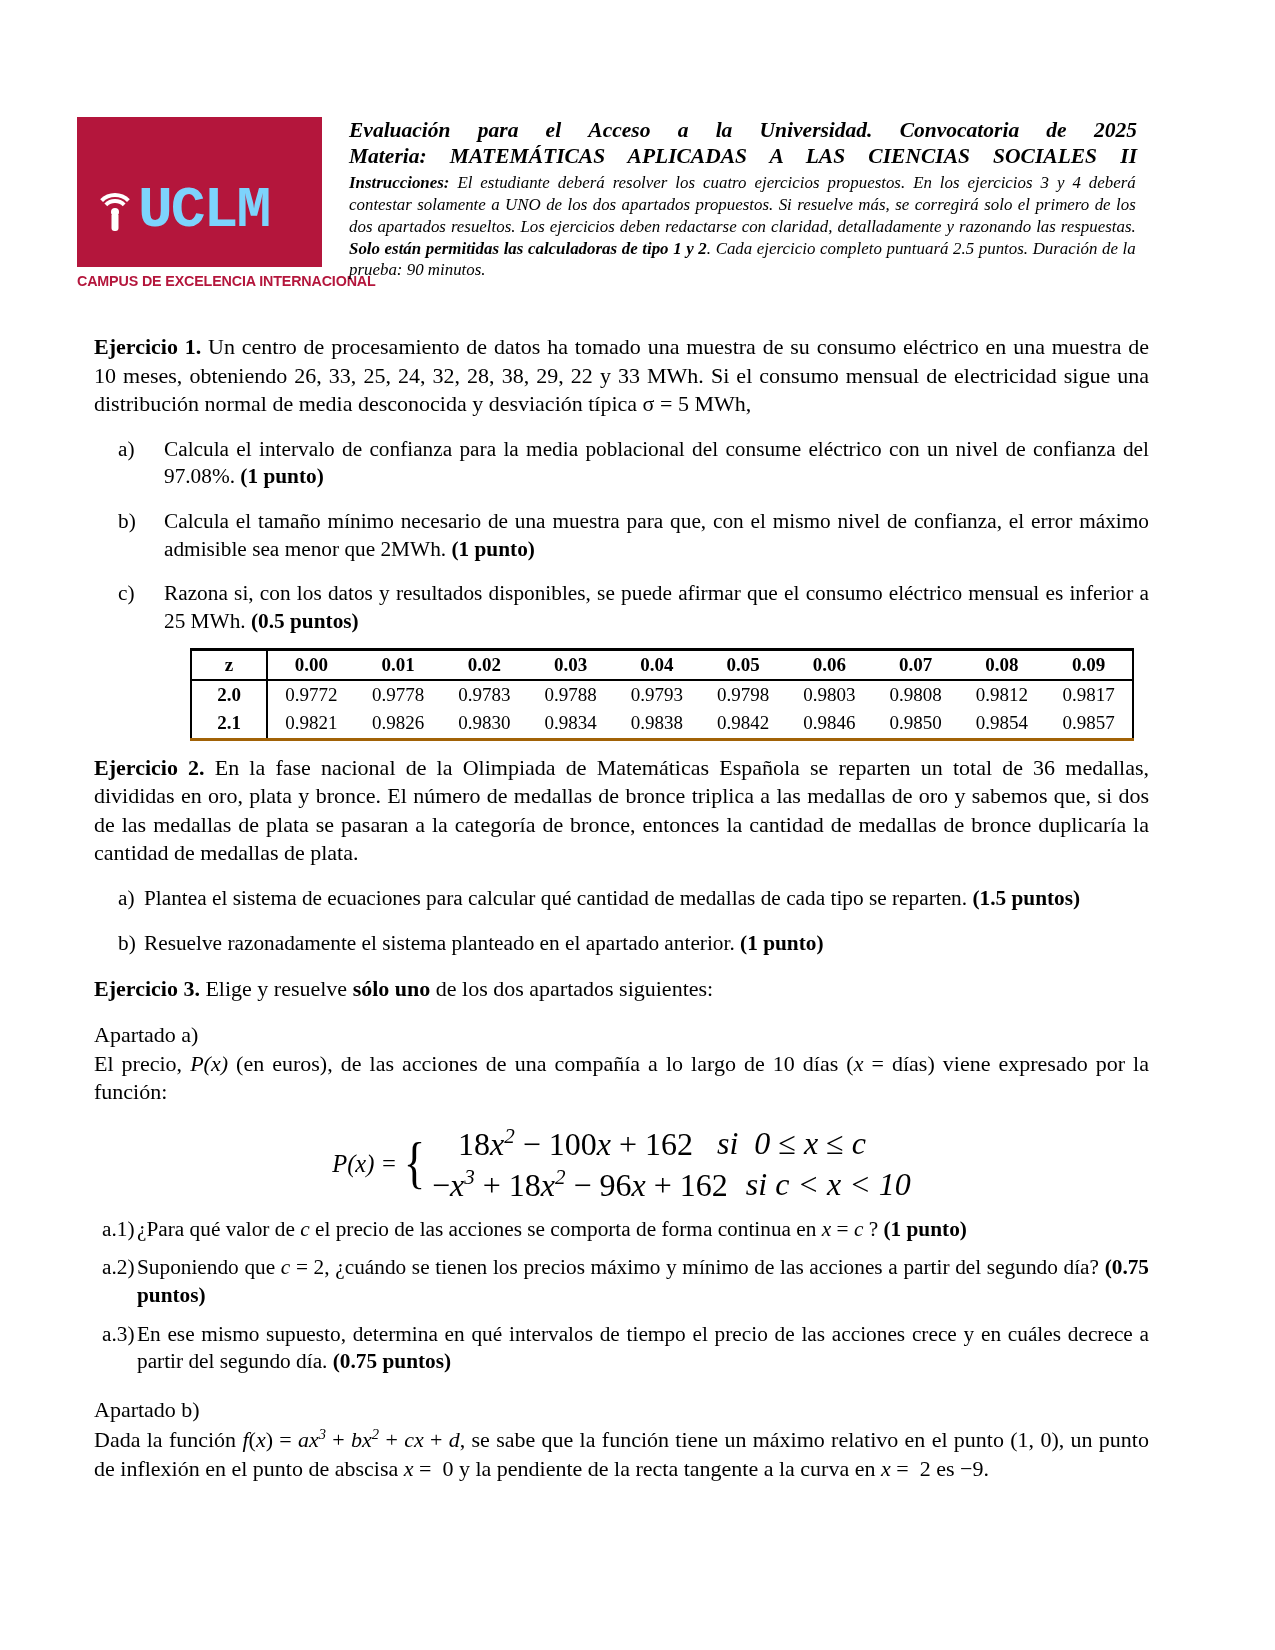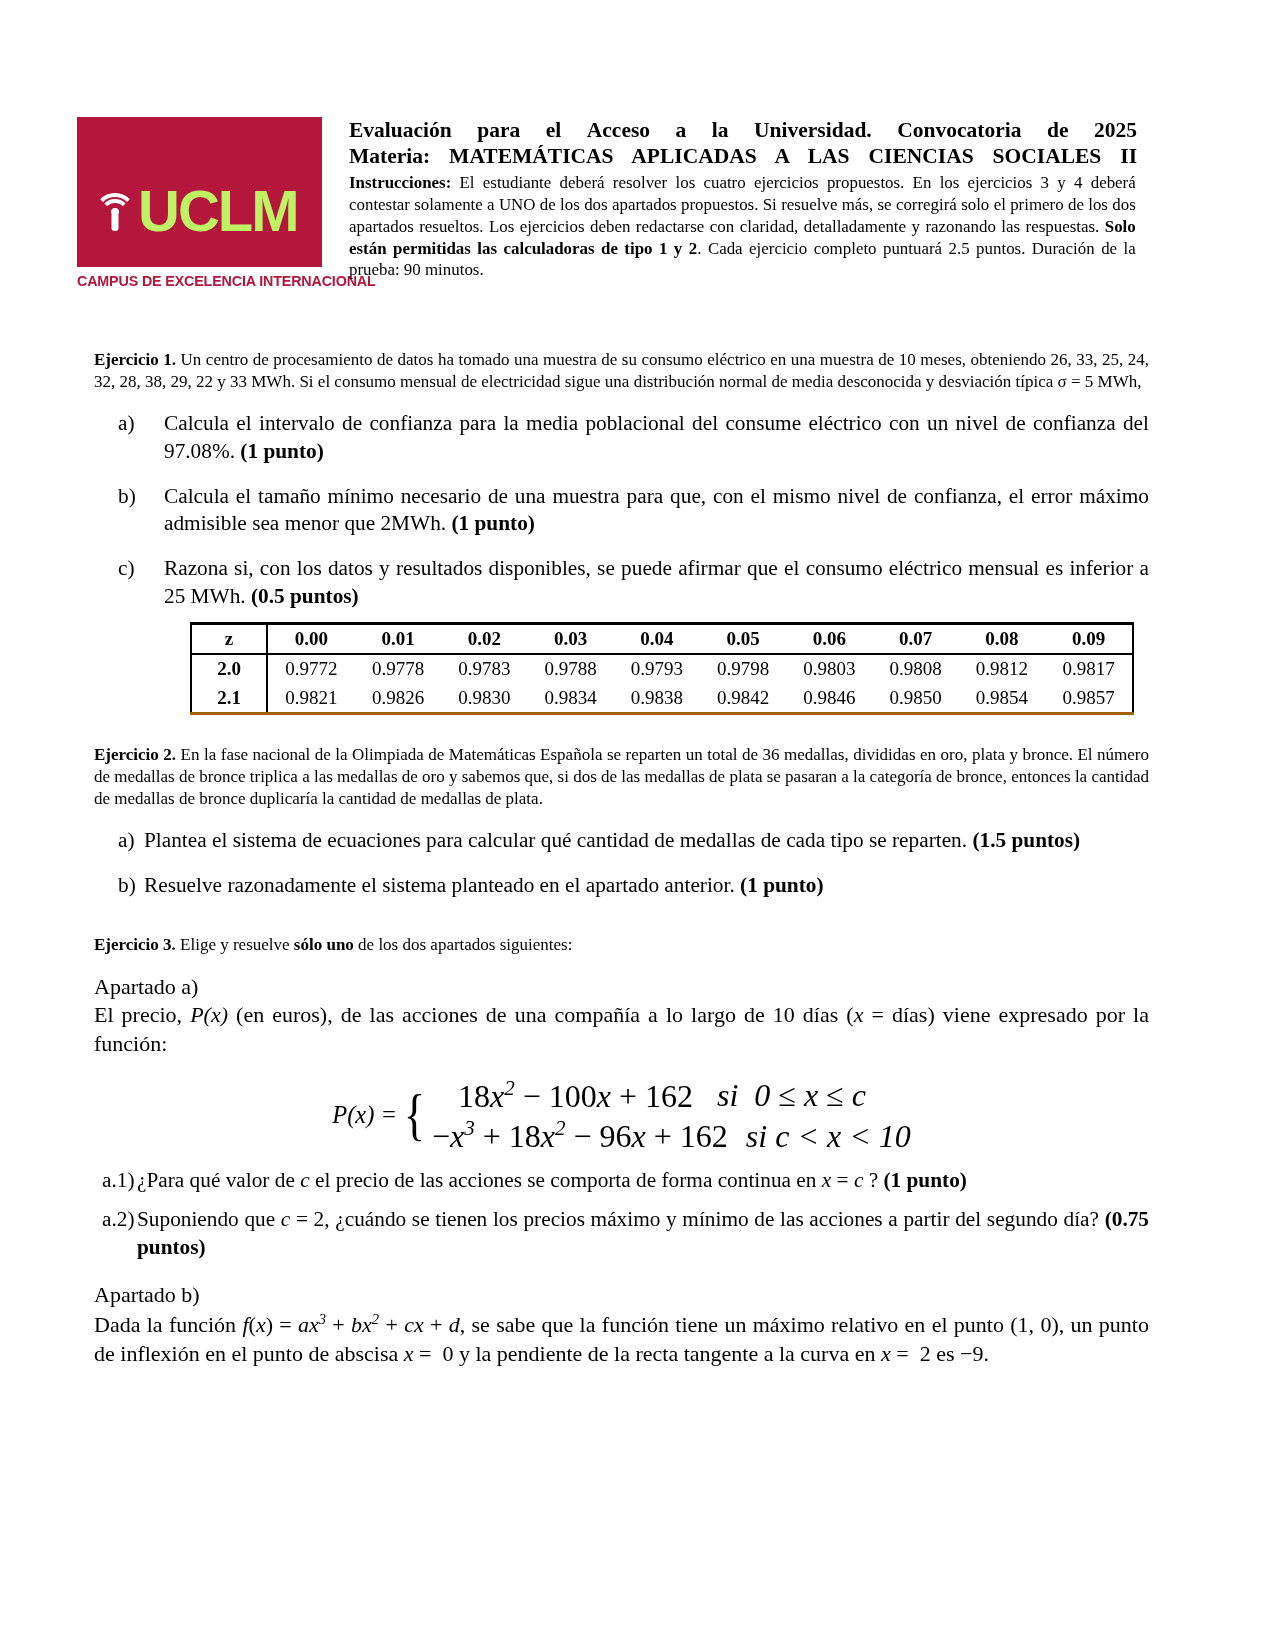--- a/index.html
+++ b/index.html
@@ -76,22 +76,22 @@
   .logo-wifi .stem {
     position: absolute;
     width: 7px; height: 16px;
     background: #ffffff;
     left: 50%;
     transform: translateX(-50%);
     top: 24px;
     border-radius: 0 0 3px 3px;
   }
   .logo-text {
-    color: #bef264;
-    font-family: Liberation Sans, sans-serif;
+    color: #7dd3fc;
+    font-family: Liberation Mono, monospace;
     font-weight: bold;
     font-size: 58px;
     letter-spacing: -2px;
     line-height: 0.82;
     text-align: center;
   }
   .logo-tagline {
     color: #b4163c;
     font-family: "Liberation Sans", "DejaVu Sans", sans-serif;
     font-weight: bold;
@@ -100,20 +100,21 @@
     margin-top: 6px;
     width: 250px;
     white-space: nowrap;
   }
   .logo-col { flex: 0 0 auto; }
 
   .header-text {
     flex: 1 1 auto;
     margin-left: 18px;
     padding-left: 4px;
+    font-style: italic;
   }
   .hdr-line {
     font-weight: bold;
     font-size: 21.5px;
     line-height: 1.22;
     text-align: justify;
     text-align-last: justify;
     white-space: nowrap;
   }
   .hdr-line-1 {
@@ -133,22 +134,22 @@
   .instr b { font-weight: bold; }
 
   
   .body {
     position: absolute;
     left: 94px;
     top: 333px;
     width: 1055px;
   }
   p.para {
-    margin: 16px 0 0 0;
-    font-size: 17px;
+    margin: 0 0 0 0;
+    font-size: 22px;
     line-height: 1.30;
     text-align: justify;
   }
   p.para.lead { text-indent: 0; }
   .b { font-weight: bold; }
   .i { font-style: italic; }
   .mi { font-family: "Liberation Serif", serif; font-style: italic; }
 
   .gap-sm { height: 13px; }
   .gap-md { height: 18px; }
@@ -410,20 +411,24 @@
     <div class="item3">
       <span class="marker">a.1)</span>
       <span class="itxt">¿Para qué valor de <span class="var">c</span> el precio de las acciones se comporta de forma continua en <span class="var">x</span> = <span class="var">c</span> ? <span class="b">(1 punto)</span></span>
     </div>
 
     <div class="item3">
       <span class="marker">a.2)</span>
       <span class="itxt">Suponiendo que <span class="var">c</span> = 2, ¿cuándo se tienen los precios máximo y mínimo de las acciones a partir del segundo día? <span class="b">(0.75 puntos)</span></span>
     </div>
 
+    <div class="item3">
+      <span class="marker">a.3)</span>
+      <span class="itxt"><span>En ese mismo supuesto, determina en qué intervalos de tiempo el precio de las acciones crece y en cuáles decrece a partir del segundo día. </span><span class="b">(0.75 puntos)</span></span>
+    </div>
 
     <div class="apartado" style="margin-top:20px;">
       <span class="marker">Apartado b)</span>
       <span class="itxt"><span>Dada la función </span><span><span class="var">f</span>(<span class="var">x</span>) = <span class="var">ax</span><sup class="exp">3</sup> + <span class="var">bx</span><sup class="exp">2</sup> + <span class="var">cx</span> + <span class="var">d</span></span>, se sabe que la función tiene un máximo relativo en el punto (1, 0), un punto de inflexión en el punto de abscisa <span class="var">x</span> =&nbsp; 0 y la pendiente de la recta tangente a la curva en <span class="var">x</span> =&nbsp; 2 es −9.</span>
     </div>
 
   </div>
 </div>
 
 </body></html>

